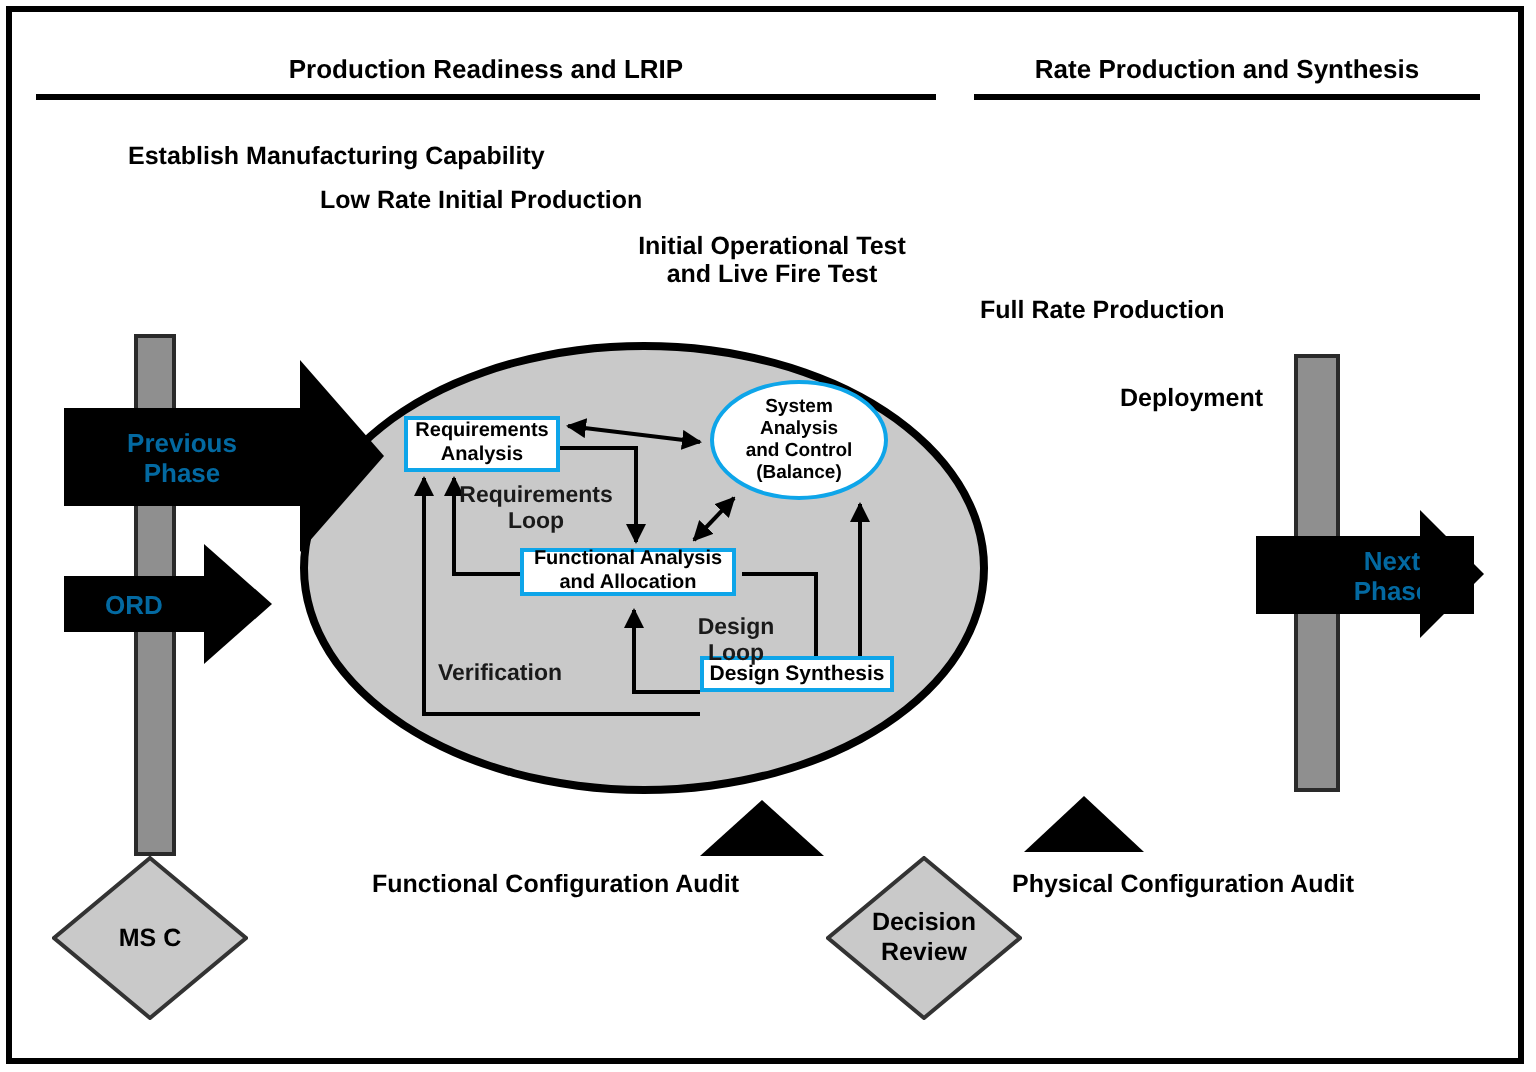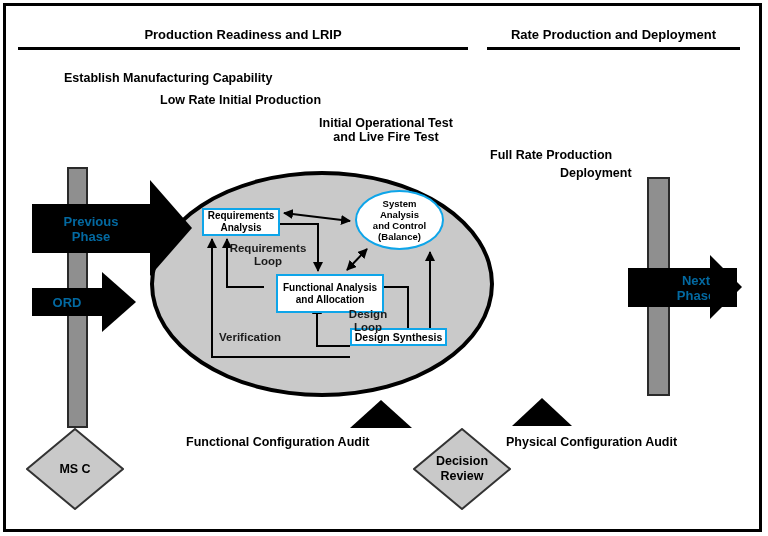--- a/index.html
+++ b/index.html
@@ -33,29 +33,29 @@
 </style>
 </head>
 <body>
 
 <div id="canvas">
 
   <div class="abs frame"></div>
 
   <div class="abs hdr" style="left:18px;top:27px;width:450px;">Production Readiness and LRIP</div>
   <div class="abs rule" style="left:18px;top:47px;width:450px;"></div>
-  <div class="abs hdr" style="left:487px;top:27px;width:253px;">Rate Production and Deployment</div>
+  <div class="abs hdr" style="left:487px;top:27px;width:253px;">Rate Production and Synthesis</div>
   <div class="abs rule" style="left:487px;top:47px;width:253px;"></div>
 
   <div class="abs lbl" style="left:160px;top:93px;">Low Rate Initial Production</div>
   <div class="abs lbl" style="left:64px;top:71px;">Establish Manufacturing Capability</div>
   <div class="abs lbl ml" style="left:310px;top:116px;width:152px;text-align:center;white-space:pre-line;">Initial Operational Test
 and Live Fire Test</div>
   <div class="abs lbl" style="left:490px;top:148px;">Full Rate Production</div>
-  <div class="abs lbl" style="left:560px;top:166px;">Deployment</div>
+  <div class="abs lbl" style="left:560px;top:192px;">Deployment</div>
 
   <div class="abs bar" style="left:67px;top:167px;width:21px;height:261px;"></div>
   <div class="abs bar" style="left:647px;top:177px;width:23px;height:219px;"></div>
 
   <div class="abs bigellipse"></div>
 
   <svg class="abs connectors" viewBox="0 0 768 536" xmlns="http://www.w3.org/2000/svg">
     <defs>
       <marker id="ah" viewBox="0 0 10 10" refX="9" refY="5" markerWidth="5" markerHeight="5" orient="auto-start-reverse">
         <path d="M0,0 L10,5 L0,10 z" fill="#000"></path>
@@ -72,21 +72,21 @@
       <path d="M 347,270 L 367,249" marker-start="url(#ah)" marker-end="url(#ah)"></path>
     </g>
   </svg>
 
   <div class="abs pbox ml" style="left:202px;top:208px;width:78px;height:28px;">Requirements
 Analysis</div>
   <div class="abs pbox oellipse ml" style="left:355px;top:190px;width:89px;height:60px;">System
 Analysis
 and Control
 (Balance)</div>
-  <div class="abs pbox ml" style="left:276px;top:274px;width:108px;height:39px;">Functional Analysis
+  <div class="abs pbox ml" style="left:260px;top:274px;width:108px;height:24px;">Functional Analysis
 and Allocation</div>
   <div class="abs pbox" style="left:350px;top:328px;width:97px;height:18px;font-size:10.5px;">Design Synthesis</div>
 
   <div class="abs looplbl ml" style="left:226px;top:242px;width:84px;">Requirements
 Loop</div>
   <div class="abs looplbl ml" style="left:337px;top:308px;width:62px;">Design
 Loop</div>
   <div class="abs looplbl" style="left:219px;top:331px;width:66px;text-align:left;">Verification</div>
 
   <div class="abs arrowbody ml" style="left:32px;top:204px;width:118px;height:49px;">Previous

